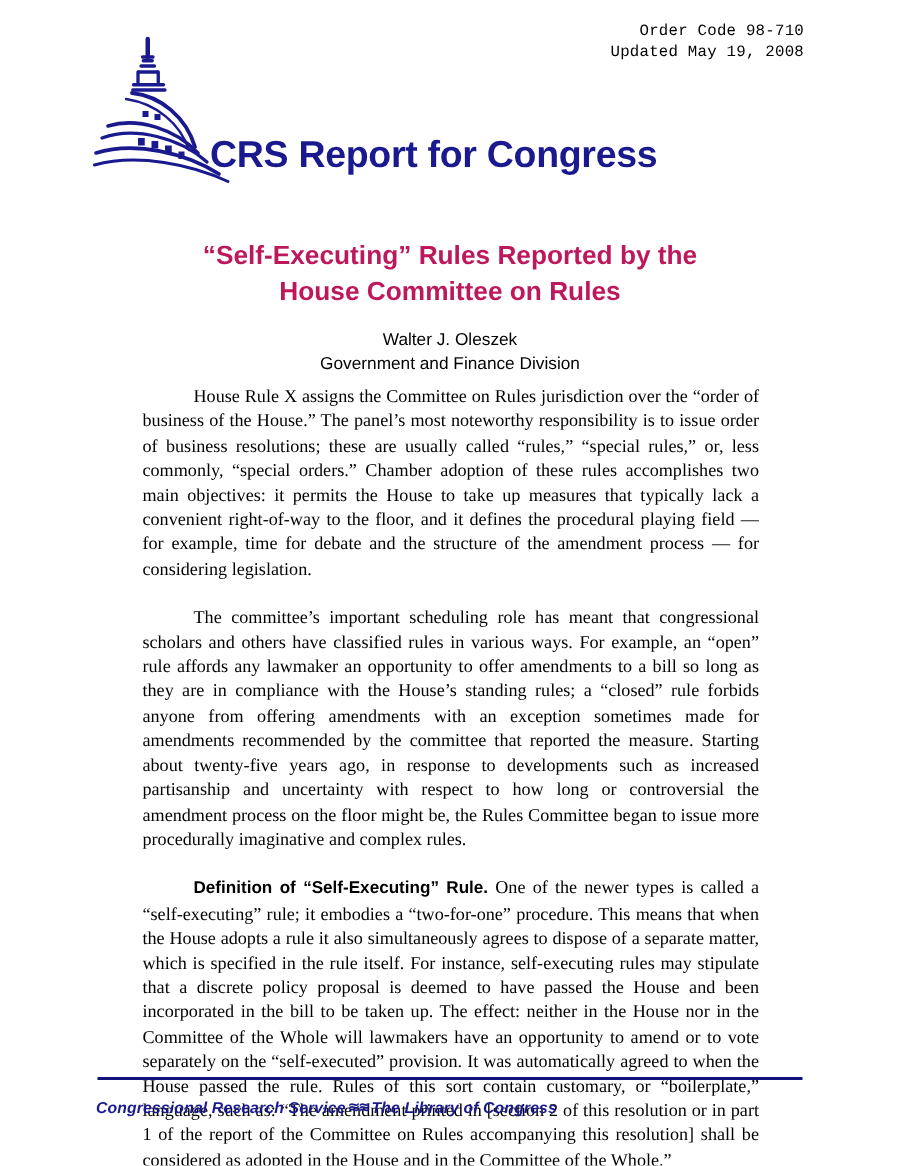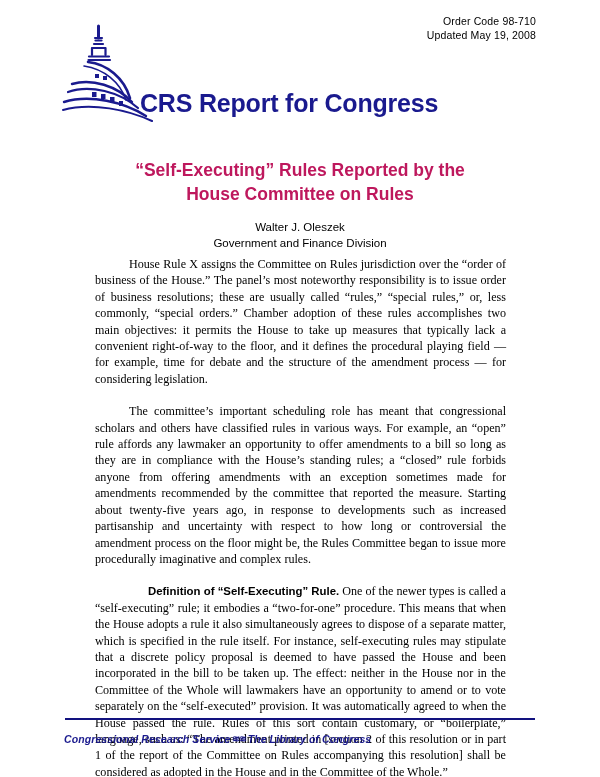--- a/index.html
+++ b/index.html
@@ -22,21 +22,21 @@
     width: 600px;
     height: 777px;
   }
 
   
   .order-block {
     position: absolute;
     top: 14px;
     right: 64px;
     text-align: right;
-    font-family: Liberation Sans, sans-serif;
+    font-family: Liberation Mono, monospace;
     font-size: 10.5px;
     line-height: 14px;
     color: #000;
     letter-spacing: 0.15px;
   }
 
   
   .masthead {
     position: absolute;
     top: 22px;
@@ -106,21 +106,20 @@
     margin: 0 0 16px 0;
     text-indent: 34px;
   }
   .body-text p:last-child {
     margin-bottom: 0;
   }
   .runin-head {
     font-family: "Liberation Sans", sans-serif;
     font-weight: bold;
     font-size: 11.4px;
-    margin-left: 19px;
   }
 
   
   .footer-rule {
     position: absolute;
     left: 65px;
     top: 718px;
     width: 470px;
     height: 2.4px;
     background: #12127f;

